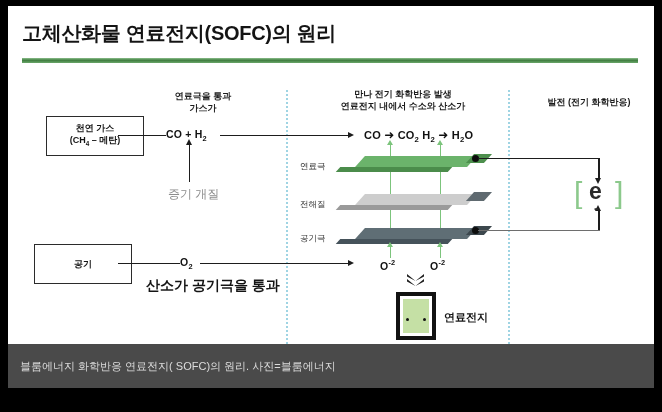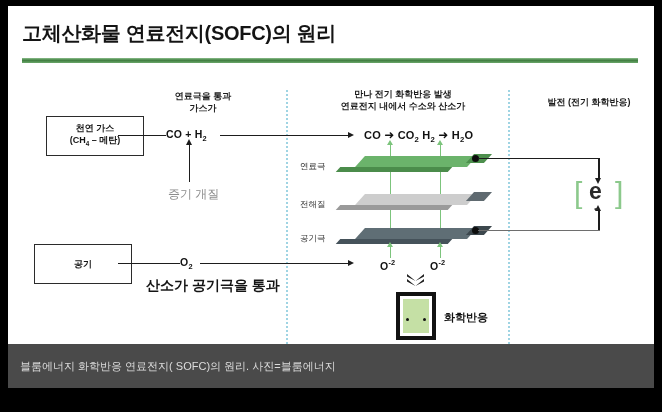--- a/index.html
+++ b/index.html
@@ -159,21 +159,21 @@
     <div class="chev" style="left:399px;top:268px;">
       <span></span>
         <span style="margin-top:-2px;"></span>
     </div>
 
     <div class="fcell" style="left:388px;top:286px;">
       <div class="fcell-in"></div>
       <div class="fcell-dot" style="left:6px;top:22px;"></div>
       <div class="fcell-dot" style="right:6px;top:22px;"></div>
     </div>
-    <div class="lbl" style="left:436px;top:304px;font-size:11px;">화학반응</div>
+    <div class="lbl" style="left:436px;top:304px;font-size:11px;">연료전지</div>
 
     <div class="wire" style="left:470px;top:151.5px;width:122px;height:1.6px;"></div>
     <div class="wire" style="left:590px;top:151.5px;width:1.6px;height:22px;"></div>
     <div class="ah-down" style="left:587px;top:172px;"></div>
 
     <div class="wire-gray" style="left:470px;top:223.5px;width:122px;height:1.6px;"></div>
     <div class="wire" style="left:590px;top:204px;width:1.6px;height:20px;"></div>
     <div class="ah-up" style="left:587px;top:199px;"></div>
 
     <div class="ebox" style="left:566px;top:172px;width:50px;height:34px;">

